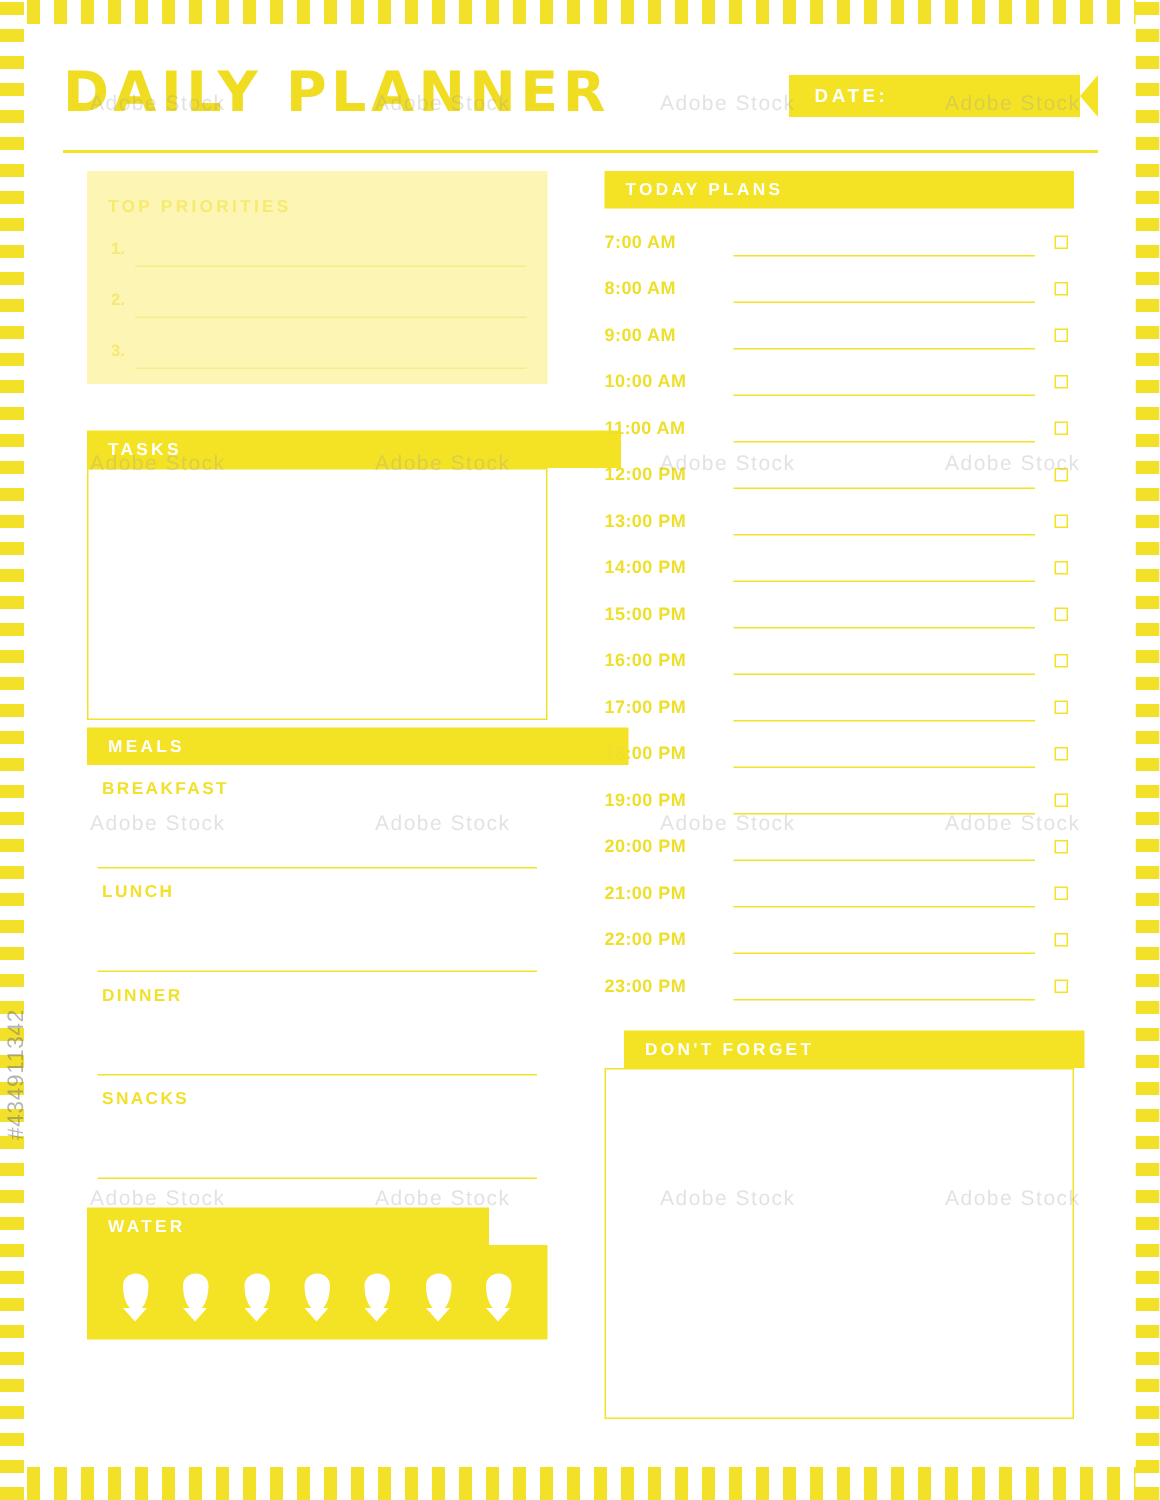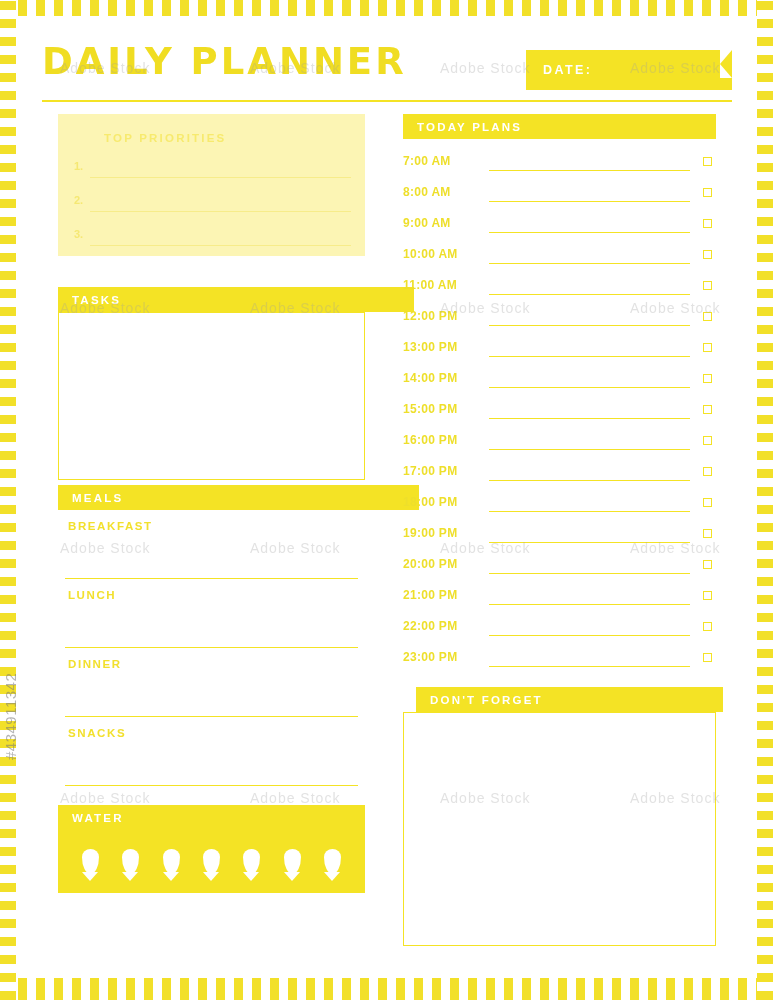--- a/index.html
+++ b/index.html
@@ -61,21 +61,21 @@
     letter-spacing: 3px;
     font-weight: bold;
     color: #f0dd22;
     font-family: "DejaVu Sans", sans-serif;
   }
   .date-ribbon {
     position: absolute;
     right: 0;
     top: 18px;
     width: 206px;
-    height: 40px;
+    height: 28px;
     background: #f4e325;
     color: #ffffff;
     font-size: 12.5px;
     letter-spacing: 2.4px;
     font-weight: bold;
     display: flex;
     align-items: center;
     padding-left: 17px;
     box-sizing: border-box;
   }
@@ -121,21 +121,20 @@
     background: #fcf5b4;
   }
   .priorities-title {
     position: absolute;
     left: 14px;
     top: 18px;
     font-size: 11.5px;
     letter-spacing: 2.2px;
     font-weight: bold;
     color: #f7ea6e;
-    margin-left: 32px;
   }
   .prio-row {
     position: absolute;
     left: 16px;
     width: 277px;
     height: 18px;
   }
   .prio-row .num {
     position: absolute;
     left: 0;
@@ -176,21 +175,21 @@
     padding-left: 10px;
   }
   .meal-line {
     width: 293px;
     height: 1px;
     background: #f4e325;
     margin-left: 7px;
     margin-top: 46px;
   }
 
-  .water-bar { margin-top: 19px; width: 307px; }
+  .water-bar { margin-top: 19px; width: 268px; }
   .water-box {
     width: 307px;
     height: 63px;
     background: #f4e325;
     display: flex;
     align-items: center;
     justify-content: space-around;
     padding: 0 12px;
     box-sizing: border-box;
   }

